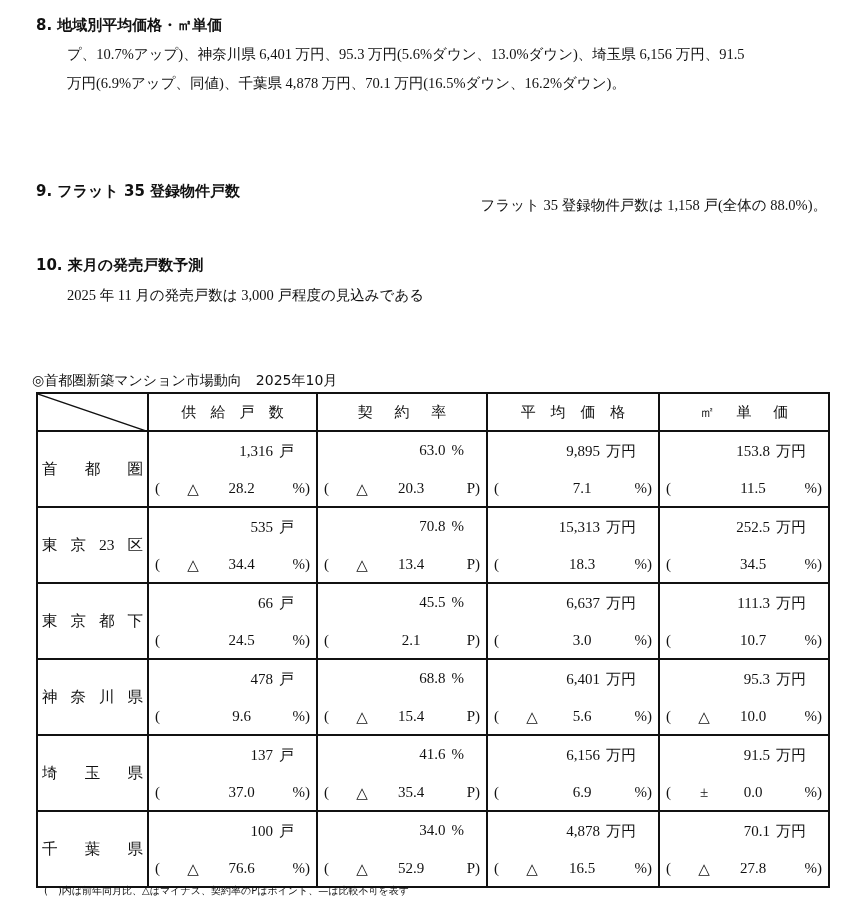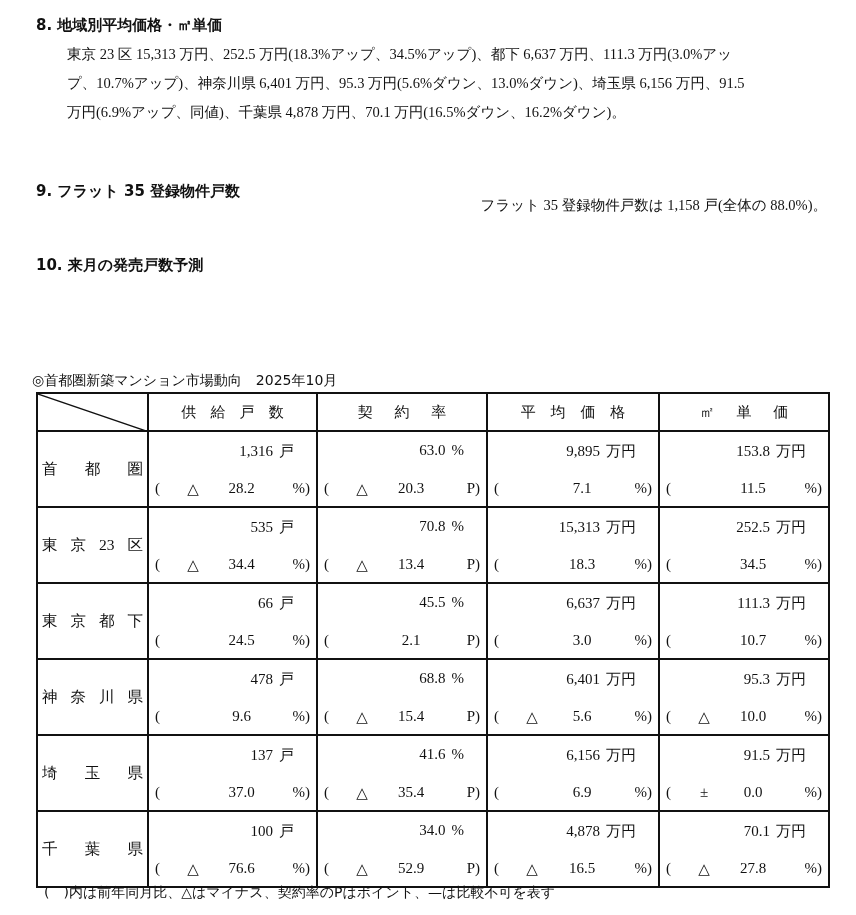--- a/index.html
+++ b/index.html
@@ -39,41 +39,41 @@
   .cell { position: relative; height: 74px; }
   .cell .v { position: absolute; right: 22px; top: 10px; white-space: nowrap; }
   .cell .v .unit { margin-left: 6px; }
   .cell .chg { position: absolute; left: 6px; right: 6px; top: 48px; display: flex;
     justify-content: space-between; white-space: nowrap; }
   .cell .chg .paren-l { width: 14px; }
   .cell .chg .sign { width: 24px; text-align: center; margin-left: 12px; }
   .cell .chg .num { flex: 1; text-align: center; }
   .cell .chg .tail { width: 32px; text-align: right; }
   .note {
-    position: absolute; left: 44px; top: 884px; font-size: 14px;
+    position: absolute; left: 44px; top: 884px; font-size: 10px;
     font-family: "DejaVu Sans", "Liberation Sans", sans-serif;
   }
 </style>
 </head>
 <body>
 
 <div class="sec-title" style="top:16px;">8. 地域別平均価格・㎡単価</div>
 <div class="body-text" style="top:40px;">
-  <p>東京 23 区 15,313 万円、252.5 万円(18.3%アップ、34.5%アップ)、都下 6,637 万円、111.3 万円(3.0%アッ</p>
   <p>プ、10.7%アップ)、神奈川県 6,401 万円、95.3 万円(5.6%ダウン、13.0%ダウン)、埼玉県 6,156 万円、91.5</p>
   <p>万円(6.9%アップ、同値)、千葉県 4,878 万円、70.1 万円(16.5%ダウン、16.2%ダウン)。</p>
 </div>
 
 <div class="sec-title" style="top:182px;">9. フラット 35 登録物件戸数</div>
 <div class="body-text" style="top:191px;text-align:right;">
   <p>フラット 35 登録物件戸数は 1,158 戸(全体の 88.0%)。</p>
 </div>
 
 <div class="sec-title" style="top:256px;">10. 来月の発売戸数予測</div>
 <div class="body-text" style="top:281px;">
+  <p>2025 年 11 月の発売戸数は 3,000 戸程度の見込みである</p>
 </div>
 
 <div class="caption">◎首都圏新築マンション市場動向　2025年10月</div>
 
 <table class="mkt" id="mkt">
   <colgroup>
     <col style="width:111px">
       <col style="width:169px">
       <col style="width:170px">
       <col style="width:172px">

